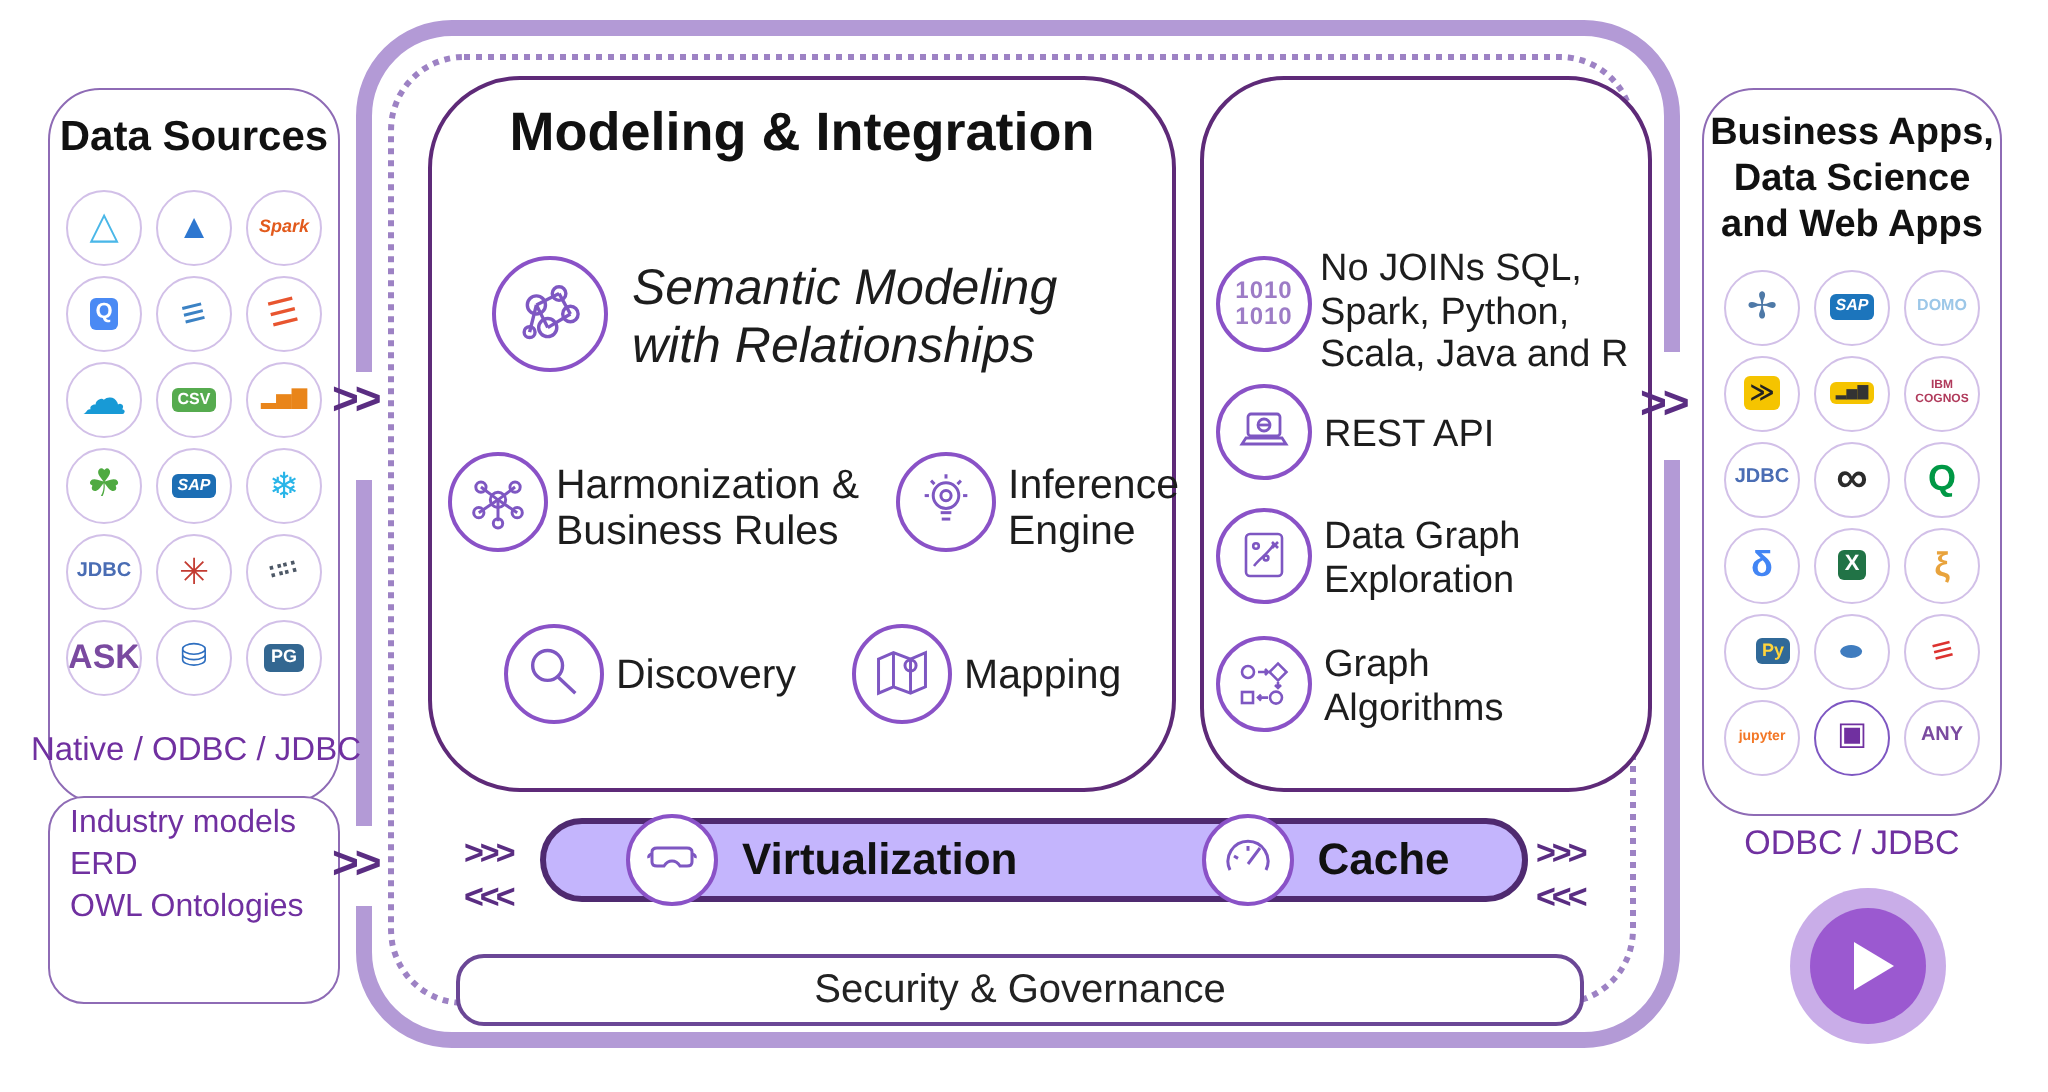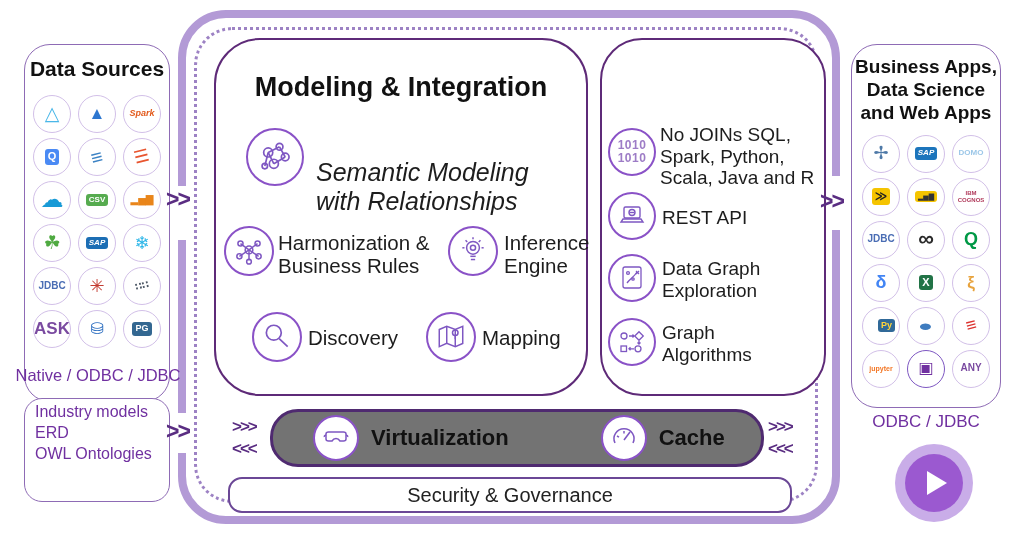--- a/index.html
+++ b/index.html
@@ -39,22 +39,22 @@
   .crc{box-sizing:border-box;border:2.4px solid #8a52c7;border-radius:50%;background:#fff;
        display:flex;align-items:center;justify-content:center;position:absolute;}
   .lbl{position:absolute;color:#1d1d1d;line-height:1.14;}
   .feature-lbl{font-style:italic;font-size:25px;}
   .mi-lbl{font-size:20.5px;}
   .dl-lbl{font-size:19px;}
   svg{display:block;}
   .binary-txt{color:#9d7cc6;font-weight:bold;font-size:12px;line-height:1.05;letter-spacing:.5px;text-align:center;}
 
   
-  #virt-box{left:270px;top:409px;width:494px;height:58px;box-sizing:border-box;
-    border:3px solid #4f2a70;border-radius:28px;display:flex;align-items:center;z-index:2;background:#737373;text-align:right;}
+  #virt-box{left:270px;top:409px;width:494px;height:42px;box-sizing:border-box;
+    border:3px solid #4f2a70;border-radius:28px;display:flex;align-items:center;z-index:2;background:#c4b5fd;text-align:right;}
   .vc-item{display:flex;align-items:center;gap:12px;}
   .vc-circ{width:46px;height:46px;box-sizing:border-box;border:2.4px solid #8a52c7;border-radius:50%;
     display:flex;align-items:center;justify-content:center;background:#fff;}
   .vc-lbl{font-weight:bold;font-size:22px;color:#111;}
 
   #security-bar{left:228px;top:477px;width:564px;height:36px;box-sizing:border-box;
     border:2px solid #6b4796;border-radius:14px;display:flex;align-items:center;justify-content:center;
     font-size:20px;color:#222;z-index:2;background:#fff;}
 
   
@@ -142,39 +142,39 @@
 
 <div class="abs panel" style="left:24px;top:398px;width:146px;height:104px;border:1.6px solid #8e6bb5;border-radius:18px;">
   <div style="color:#7030a0;font-size:16px;line-height:1.32;margin:2px 0 0 10px;">
     <div>Industry models</div>
     <div>ERD</div>
     <div>OWL Ontologies</div>
   </div>
 </div>
 
 <div class="abs panel mid" style="left:214px;top:38px;width:374px;height:358px;">
-  <div class="title-lg" style="margin-top:32px;text-align:center;">Modeling &amp; Integration</div>
+  <div class="title-lg" style="margin-top:11px;text-align:center;">Modeling &amp; Integration</div>
 
   <div class="crc" style="left:30px;top:88px;width:58px;height:58px;">
     <svg width="34" height="34" viewBox="0 0 30 30">
       <g fill="none" stroke="#7e57c2" stroke-width="1.5">
         <line x1="9" y1="11" x2="19" y2="6"></line>
           <line x1="19" y1="6" x2="24" y2="15"></line>
         <line x1="9" y1="11" x2="14" y2="21"></line>
           <line x1="14" y1="21" x2="24" y2="15"></line>
         <line x1="9" y1="11" x2="6" y2="23"></line>
         <circle cx="9" cy="11" r="4"></circle>
           <circle cx="19" cy="6" r="3"></circle>
         <circle cx="24" cy="15" r="3.4"></circle>
           <circle cx="14" cy="21" r="4"></circle>
           <circle cx="6" cy="23" r="2.4"></circle>
       </g>
     </svg>
   </div>
-  <div class="lbl pre feature-lbl" style="left:100px;top:90px;width:270px;margin-top:28px;">Semantic Modeling
+  <div class="lbl pre feature-lbl" style="left:100px;top:90px;width:270px;">Semantic Modeling
 with Relationships</div>
 
   <div class="crc" style="left:8px;top:186px;width:50px;height:50px;">
     <svg width="32" height="32" viewBox="0 0 30 30">
       <g fill="none" stroke="#7e57c2" stroke-width="1.4">
         <line x1="15" y1="14" x2="7" y2="8"></line>
           <line x1="15" y1="14" x2="23" y2="8"></line>
         <line x1="15" y1="14" x2="6" y2="20"></line>
           <line x1="15" y1="14" x2="24" y2="20"></line>
         <line x1="15" y1="14" x2="15" y2="24"></line>

